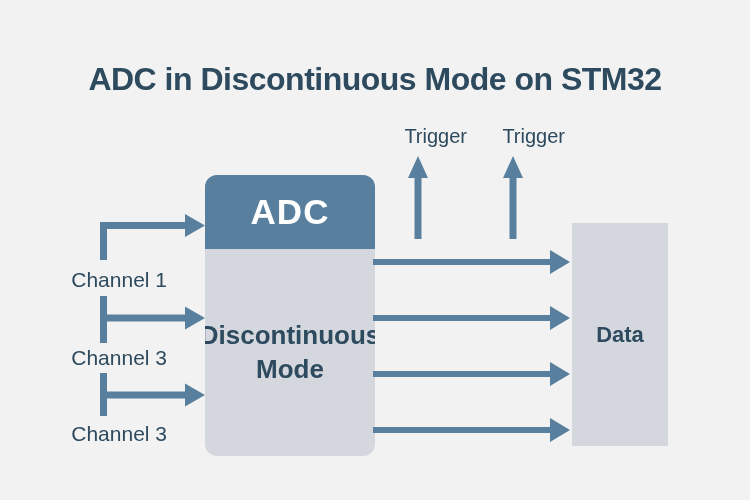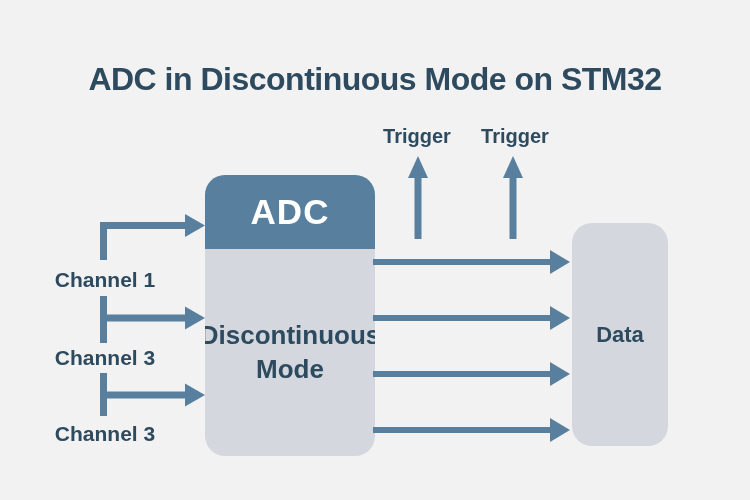--- a/index.html
+++ b/index.html
@@ -19,49 +19,49 @@
     position:relative;width:750px;height:500px;
     background:var(--background);
     margin-top:28px;
   }
   .title{
     position:absolute;left:0;right:0;top:33px;
     text-align:center;font-size:32px;font-weight:bold;
     color:var(--text-dark);letter-spacing:-0.5px;
   }
   .label{
-    position:absolute;color:var(--text-dark);font-weight:bold;
-    text-align:center;line-height:1.15;
+    position:absolute;color:var(--text-dark);font-weight:normal;
+    text-align:right;line-height:1.15;
   }
   .analog-input{left:66px;top:131px;width:80px;font-size:20px;}
   .channel{width:124px;left:43px;font-size:21px;}
   .channel-1{top:240px;}
   .channel-2{top:318px;}
   .channel-3{top:394px;}
   .trigger{width:100px;top:97px;font-size:20px;}
   .trigger-1{left:367px;}
   .trigger-2{left:465px;}
   .adc-block{
     position:absolute;left:205px;top:147px;width:170px;height:281px;
-    border-radius:20px;overflow:hidden;background:var(--block-fill);
+    border-radius:12px;overflow:hidden;background:var(--block-fill);
     display:flex;flex-direction:column;
   }
   .adc-header{
     height:74px;flex:0 0 74px;background:var(--slate);
     display:flex;align-items:center;justify-content:center;
     color:var(--adc-text);font-size:35px;font-weight:bold;letter-spacing:1px;
   }
   .adc-body{
     flex:1;display:flex;align-items:center;justify-content:center;
     color:var(--text-dark);font-size:26px;font-weight:bold;
     text-align:center;padding:0 4px;line-height:1.3;
   }
   .data-block{
     position:absolute;left:572px;top:195px;width:96px;height:223px;
-    border-radius:20px;background:var(--block-fill);
+    border-radius:0;background:var(--block-fill);
     display:flex;align-items:center;justify-content:center;
     color:var(--text-dark);font-size:22px;font-weight:bold;
   }
   svg.arrows{position:absolute;left:0;top:0;pointer-events:none;}
   .arrow-stroke{stroke:var(--slate);fill:none;}
   .arrow-head{fill:var(--slate);stroke:none;}
 </style>
 </head>
 <body>
 

